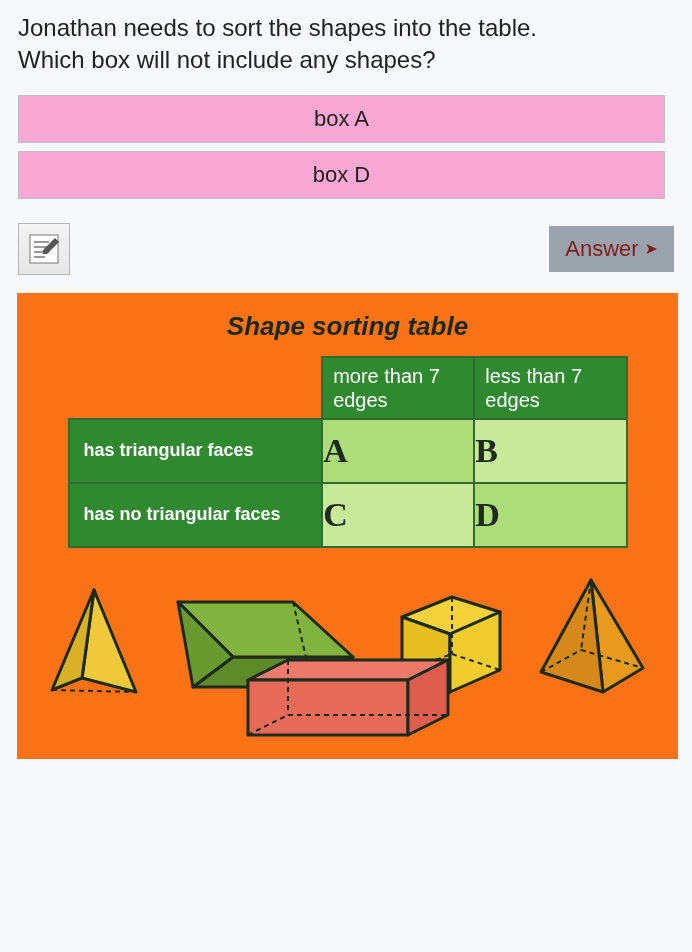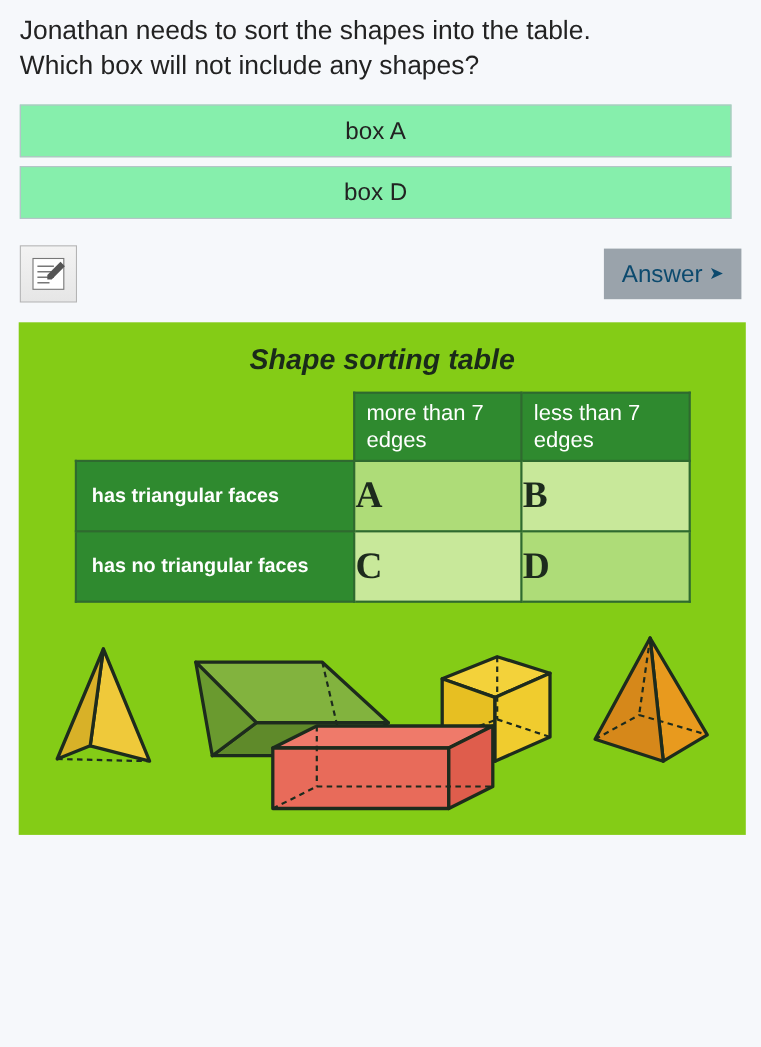--- a/index.html
+++ b/index.html
@@ -18,21 +18,21 @@
     color: #222;
     margin-bottom: 18px;
   }
   .options {
     display: flex;
     flex-direction: column;
     gap: 8px;
     padding-bottom: 18px;
   }
   .option {
-    background: #86efac;
+    background: #f9a8d4;
     border: 1px solid #b7c0c9;
     padding: 10px 12px;
     text-align: center;
     font-size: 22px;
     color: #222;
     cursor: pointer;
   }
   .controls-row {
     display: flex;
     justify-content: space-between;
@@ -44,33 +44,33 @@
     height: 52px;
     background: linear-gradient(#f3f3f3, #e6e6e6);
     border: 1px solid #b4b4b4;
     display: flex;
     align-items: center;
     justify-content: center;
     cursor: pointer;
   }
   .answer-btn {
     background: #9aa3ab;
-    color: #0c4a6e;
+    color: #7f1d1d;
     font-size: 22px;
     padding: 10px 16px;
     border: none;
     display: flex;
     align-items: center;
     gap: 6px;
     cursor: pointer;
   }
   .answer-btn .arrow { font-size: 16px; }
   .panel {
     margin: 0 14px 14px 17px;
-    background: #84cc16;
+    background: #f97316;
     padding: 18px 20px 14px 20px;
   }
   .panel-title {
     text-align: center;
     font-family: "Comic Sans MS", "Chalkboard SE", cursive, sans-serif;
     font-weight: bold;
     font-style: italic;
     font-size: 26px;
     color: #1a2a1a;
     margin-bottom: 14px;

